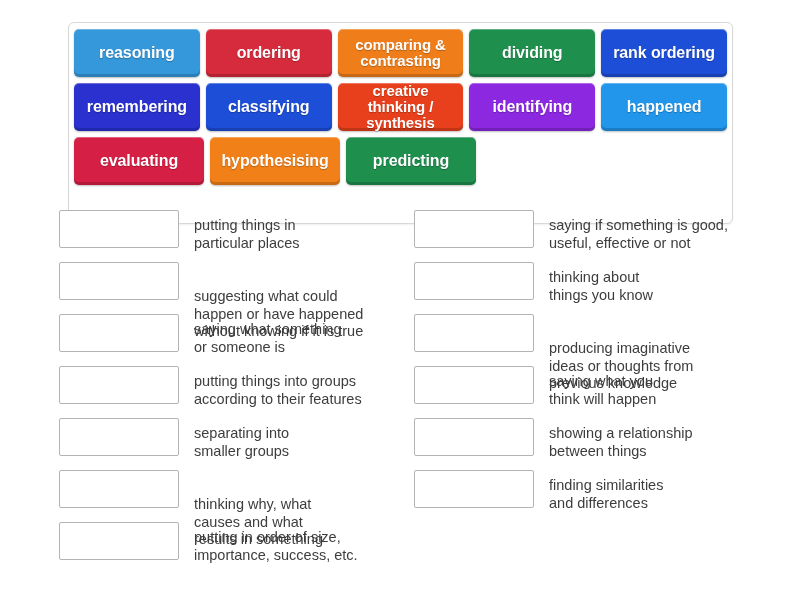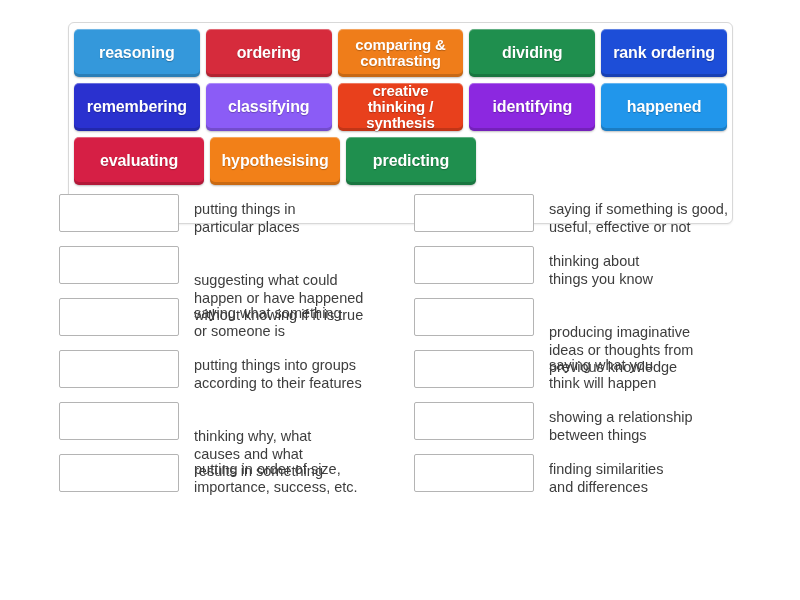--- a/index.html
+++ b/index.html
@@ -61,21 +61,21 @@
                 0 1px 2px rgba(0,0,0,0.25);
     cursor: pointer;
     user-select: none;
   }
   .tile.two-line { font-size: 15px; }
   .tile.w1 { width: 130px; }
 
   
   .answers {
     position: absolute;
-    top: 192px;
+    top: 208px;
   }
   #answers-left  { left: 59px;  width: 345px; }
   #answers-right { left: 414px; width: 345px; }
 
   .answer-row {
     display: flex;
     flex-direction: row;
     align-items: flex-start;
     height: 52px;
     box-sizing: border-box;
@@ -108,21 +108,21 @@
       <div class="tile-row">
         <div class="tile w1" style="background: rgb(52, 152, 219);">reasoning</div>
         <div class="tile w1" style="background: rgb(214, 43, 60);">ordering</div>
         <div class="tile w1 two-line" style="background: rgb(239, 125, 26);">comparing &amp;
 contrasting</div>
         <div class="tile w1" style="background: rgb(31, 143, 78);">dividing</div>
         <div class="tile w1" style="background: #1d4ed8;">rank ordering</div>
       </div>
       <div class="tile-row">
         <div class="tile w1" style="background: rgb(42, 49, 207);">remembering</div>
-        <div class="tile w1" style="background: #8b5cf6;">classifying</div>
+        <div class="tile w1" style="background: #1d4ed8;">classifying</div>
         <div class="tile w1 two-line" style="background: rgb(232, 64, 28);">creative thinking
 / synthesis</div>
         <div class="tile w1" style="background: rgb(140, 40, 224);">identifying</div>
         <div class="tile w1" style="background: rgb(33, 150, 235);">happened</div>
       </div>
       <div class="tile-row">
         <div class="tile w1" style="background: rgb(214, 31, 69);">evaluating</div>
         <div class="tile w1" style="background: rgb(242, 128, 24); text-align: right;">hypothesising</div>
         <div class="tile w1" style="background: rgb(31, 143, 78);">predicting</div>
       </div>
@@ -144,20 +144,25 @@
     <div class="answer-row">
       <div class="dropzone"></div>
       <div class="answer-text">saying what something
 or someone is</div>
     </div>
     <div class="answer-row">
       <div class="dropzone"></div>
       <div class="answer-text">putting things into groups
 according to their features</div>
     </div>
+    <div class="answer-row">
+      <div class="dropzone"></div>
+      <div class="answer-text">separating into
+smaller groups</div>
+    </div>
     <div class="answer-row three-line">
       <div class="dropzone"></div>
       <div class="answer-text">thinking why, what
 causes and what
 results in something</div>
     </div>
     <div class="answer-row">
       <div class="dropzone"></div>
       <div class="answer-text">putting in order of size,
 importance, success, etc.</div>

